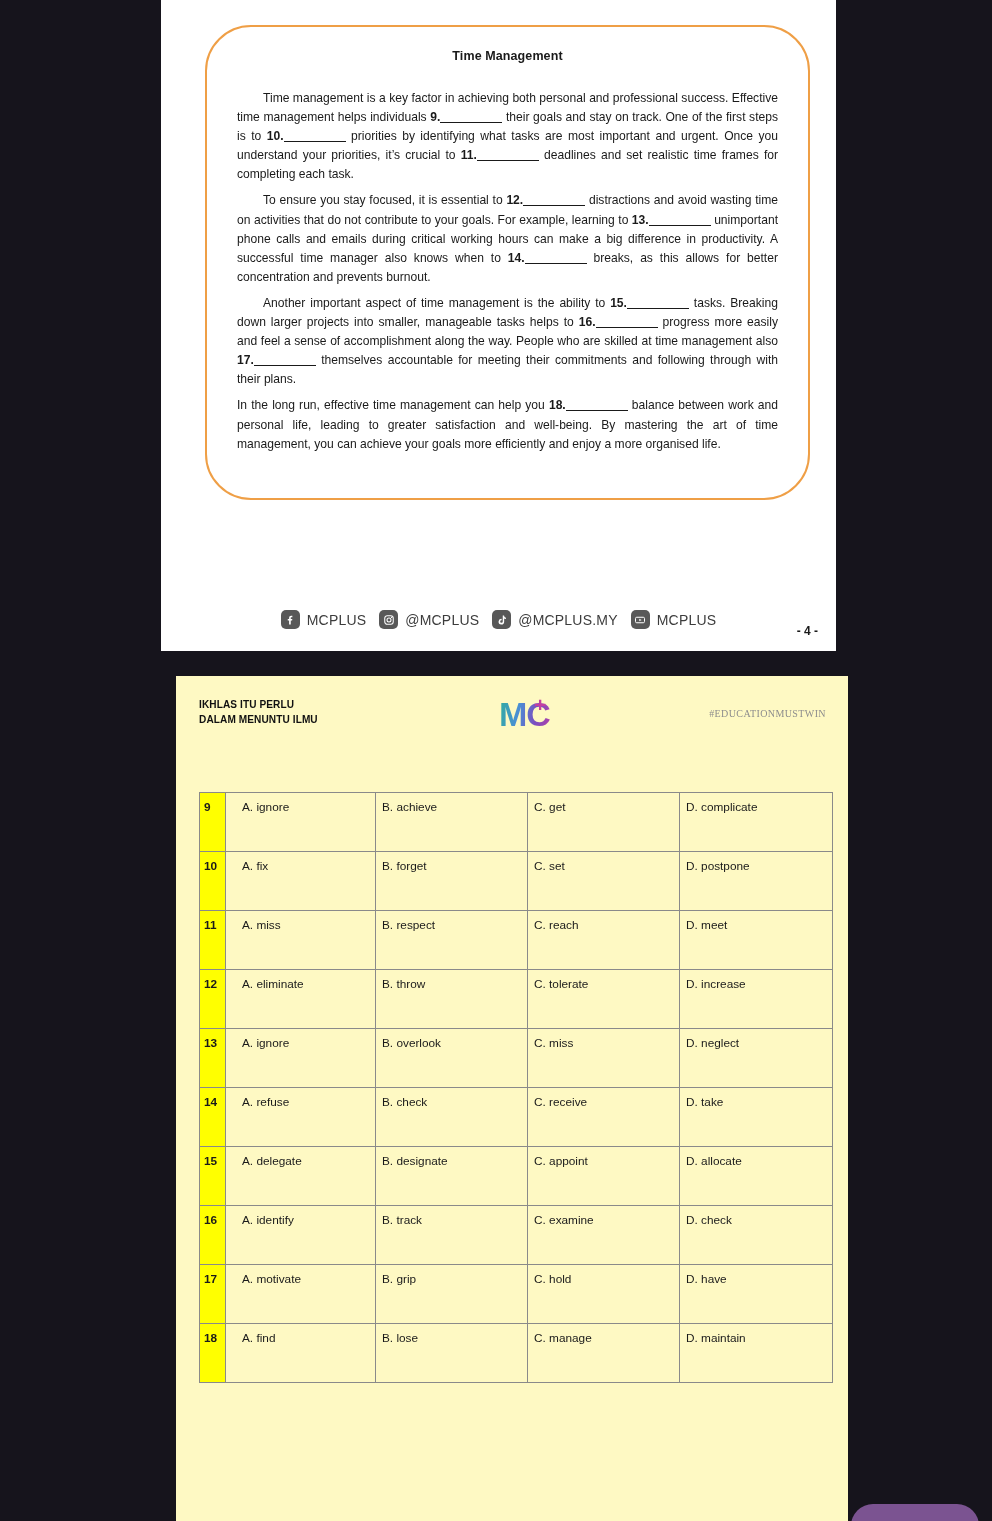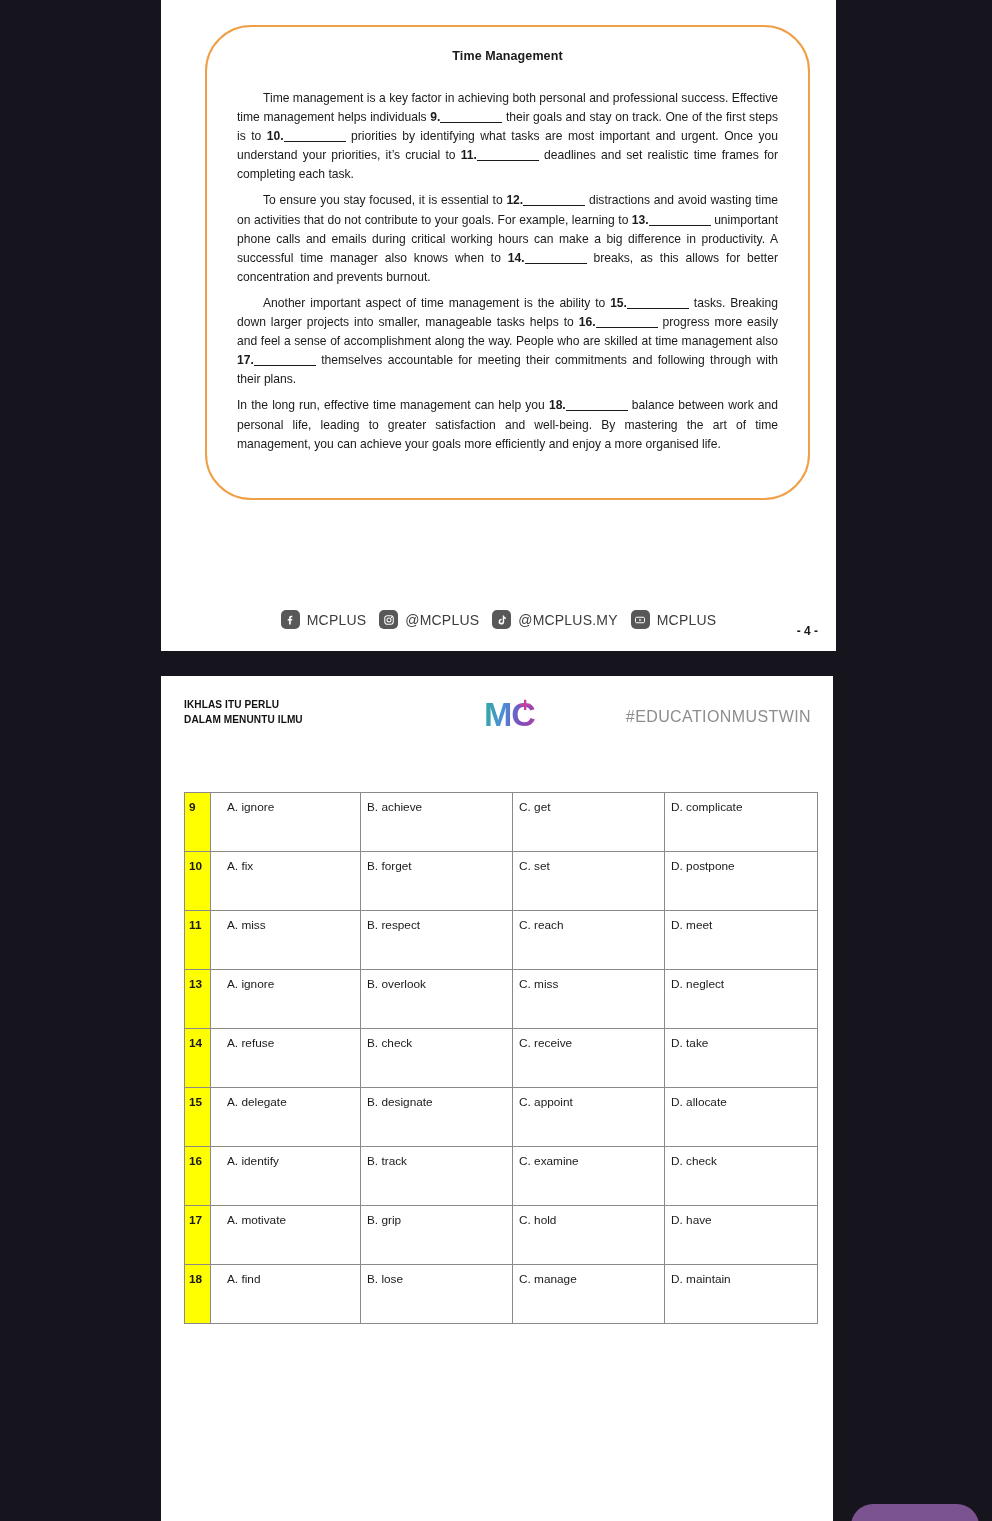--- a/index.html
+++ b/index.html
@@ -80,23 +80,23 @@
     color: #3c3c3c;
     letter-spacing: .2px;
   }
   .page-num {
     position: absolute; right: 18px; top: 624px;
     font-size: 12px; font-weight: bold; color: #1a1a1a;
   }
 
   
   .page2 {
-    position: absolute; left: 161px; top: 676px;
+    position: absolute; left: 176px; top: 676px;
     width: 672px; height: 845px;
-    background: #ffffff;
+    background: #fef9c3;
   }
   .p2-header {
     position: absolute; left: 0; top: 0;
     width: 672px; height: 78px;
   }
   .motto {
     position: absolute; left: 23px; top: 21px;
     font-size: 10.5px;
     font-weight: bold;
     line-height: 14.5px;
@@ -122,23 +122,24 @@
   }
   .logo-plus {
     position: absolute; left: 61px; top: -2px;
     font-size: 21px;
     font-weight: bold;
     color: #c43fa0;
     line-height: 21px;
   }
   .hashtag {
     position: absolute; right: 22px; top: 32px;
-    font-size: 16px;
+    font-size: 10px;
     color: #8d8d8d;
     letter-spacing: .4px;
+    font-family: Liberation Serif, serif;
   }
 
   
   .ans-table {
     position: absolute; left: 23px; top: 116px;
     width: 633px;
     border-collapse: collapse;
     table-layout: fixed;
   }
   .ans-table td {
@@ -264,20 +265,27 @@
             <td class="opt-d">D. postpone</td>
           </tr>
           <tr>
             <td class="numcell">11</td>
             <td class="opt-a">A. miss</td>
             <td class="opt-b">B. respect</td>
             <td class="opt-c">C. reach</td>
             <td class="opt-d">D. meet</td>
           </tr>
           <tr>
+            <td class="numcell">12</td>
+            <td class="opt-a">A. eliminate</td>
+            <td class="opt-b">B. throw</td>
+            <td class="opt-c">C. tolerate</td>
+            <td class="opt-d">D. increase</td>
+          </tr>
+          <tr>
             <td class="numcell">13</td>
             <td class="opt-a">A. ignore</td>
             <td class="opt-b">B. overlook</td>
             <td class="opt-c">C. miss</td>
             <td class="opt-d">D. neglect</td>
           </tr>
           <tr>
             <td class="numcell">14</td>
             <td class="opt-a">A. refuse</td>
             <td class="opt-b">B. check</td>

